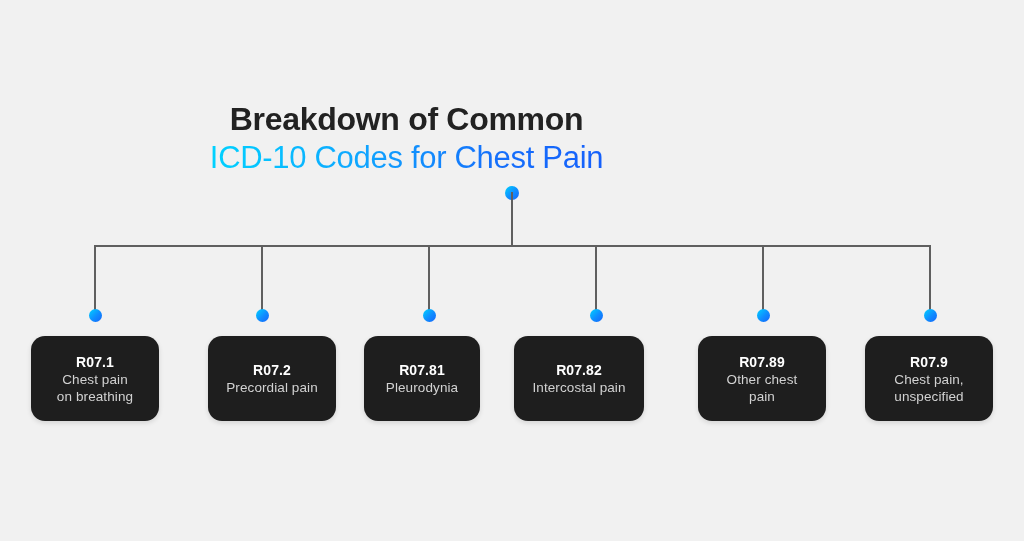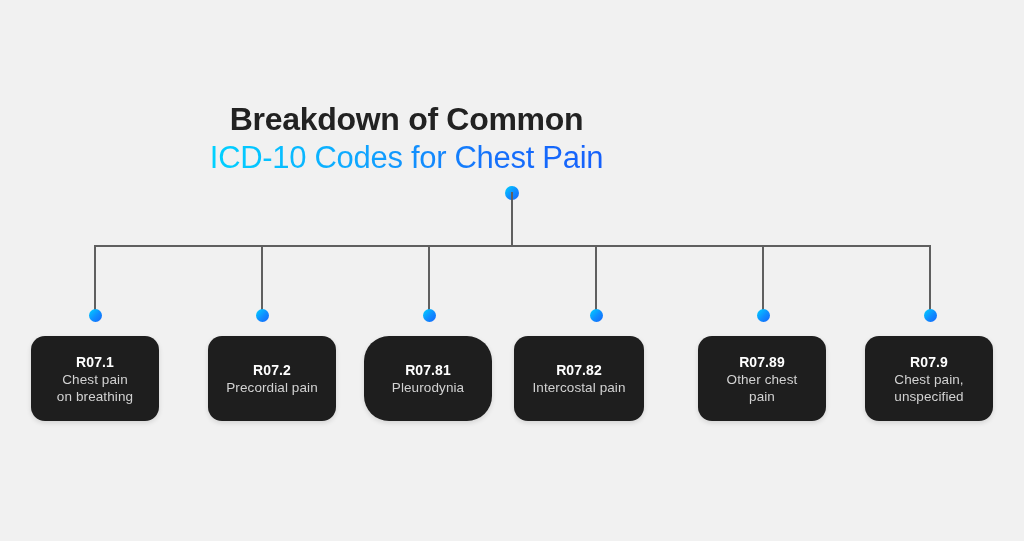--- a/index.html
+++ b/index.html
@@ -105,21 +105,21 @@
     <div class="card-code">R07.1</div>
     <div class="card-desc">Chest pain</div>
     <div class="card-desc">on breathing</div>
   </div>
 
   <div class="card" style="left:208px; width:128px;">
     <div class="card-code">R07.2</div>
     <div class="card-desc">Precordial pain</div>
   </div>
 
-  <div class="card" style="left:364px; width:128px;border-radius:25px;">
+  <div class="card" style="left:364px; width:116px;">
     <div class="card-code">R07.81</div>
     <div class="card-desc">Pleurodynia</div>
   </div>
 
   <div class="card" style="left:514px; width:130px;">
     <div class="card-code">R07.82</div>
     <div class="card-desc">Intercostal pain</div>
   </div>
 
   <div class="card" style="left:698px; width:128px;">

